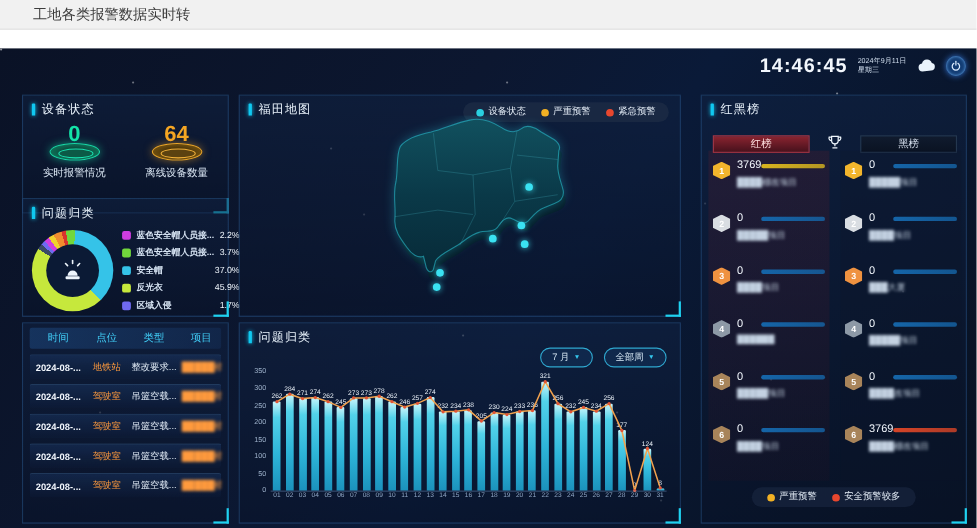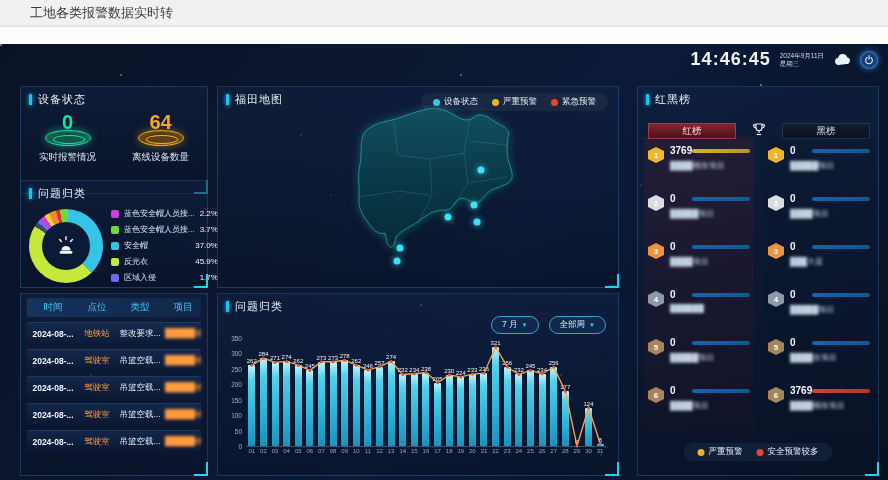--- a/index.html
+++ b/index.html
@@ -57,21 +57,21 @@
   .disc.orange .inner { background:#5c4210; border:1px solid #f0b03a; }
   .devlabel { font-size:9.5px; color:#dbe7f4; margin-top:5px; }
 
   
   .probrow { display:flex; align-items:center; gap:8px; padding:4px 6px 0 8px; }
   .donut { width:74px; height:74px; border-radius:50%; position:relative; flex:0 0 auto; }
   .donut .hole { position:absolute; left:13px; top:13px; width:48px; height:48px; border-radius:50%; background:#0b1a35; display:flex; align-items:center; justify-content:center; }
   .plegend { flex:1; display:flex; flex-direction:column; gap:5px; }
   .plegend .li { display:flex; align-items:center; gap:5px; }
   .plegend .sw { width:8px; height:8px; border-radius:2px; flex:0 0 auto; }
-  .plegend .lb { flex:1; font-size:8px; color:#d6e3f2; white-space:nowrap; overflow:hidden; text-overflow:ellipsis; }
+  .plegend .lb { flex:1; font-size:8px; color:#d6e3f2; white-space:nowrap; overflow:hidden; text-overflow:ellipsis;font-weight:bold; }
   .plegend .pc { font-size:8px; color:#eef5fc; }
 
   
   .tbl { padding:4px 6px 0 6px; }
   .thead, .trow { display:grid; grid-template-columns:52px 36px 50px 1fr; align-items:center; }
   .thead { background:linear-gradient(90deg,rgba(32,80,140,.45),rgba(24,56,104,.35)); height:19px; border-radius:2px; }
   .thead span { font-size:9.5px; color:#41ccf5; text-align:center; }
   .trow { height:22px; margin-top:5px; border-radius:2px;
     background:linear-gradient(180deg,rgba(40,80,140,.28),rgba(14,30,60,.25)); border-top:1px solid rgba(90,150,210,.25); }
   .trow span { font-size:8.5px; text-align:center; white-space:nowrap; overflow:hidden; }
@@ -115,21 +115,21 @@
   .trophy { position:absolute; left:112px; top:0; }
   .ranklists { position:absolute; left:0; top:50px; width:242px; height:300px; }
   .rcol { position:absolute; top:0; width:110px; height:300px; padding:2px 4px; }
   .rcol.redcol { left:6px; background:linear-gradient(180deg,rgba(130,30,40,.18),rgba(70,15,25,.10)); }
   .rcol.blackcol { left:126px; background:rgba(10,20,38,.25); }
   .rentry { height:48px; position:relative; padding-left:22px; padding-top:6px; }
   .medal { position:absolute; left:0; top:8px; width:16px; height:16px; color:#fff; font-size:8px; font-weight:700;
     display:flex; align-items:center; justify-content:center;
     clip-path:polygon(50% 0,100% 25%,100% 75%,50% 100%,0 75%,0 25%); }
   .rtop { display:flex; align-items:center; justify-content:space-between; }
-  .rval { font-size:10px; font-weight:700; color:#f2f7fd; }
+  .rval { font-size:10px; font-weight:400; color:#f2f7fd; }
   .rbar { width:58px; height:4px; border-radius:2px; }
   .rname { margin-top:4px; font-size:8px; color:#c4d2e2; filter:blur(1.6px); white-space:nowrap; overflow:hidden; }
   .ranklegend { position:absolute; left:50%; transform:translateX(-50%); bottom:14px; display:flex; gap:14px; align-items:center;
     background:rgba(26,40,66,.6); border-radius:9px; padding:3px 14px; white-space:nowrap; }
   .ranklegend .li { display:flex; align-items:center; gap:4px; }
   .ranklegend .dot { width:7px; height:7px; border-radius:50%; }
   .ranklegend .lb { font-size:8.5px; color:#e4edf7; }
 </style>
 </head>
 <body>

